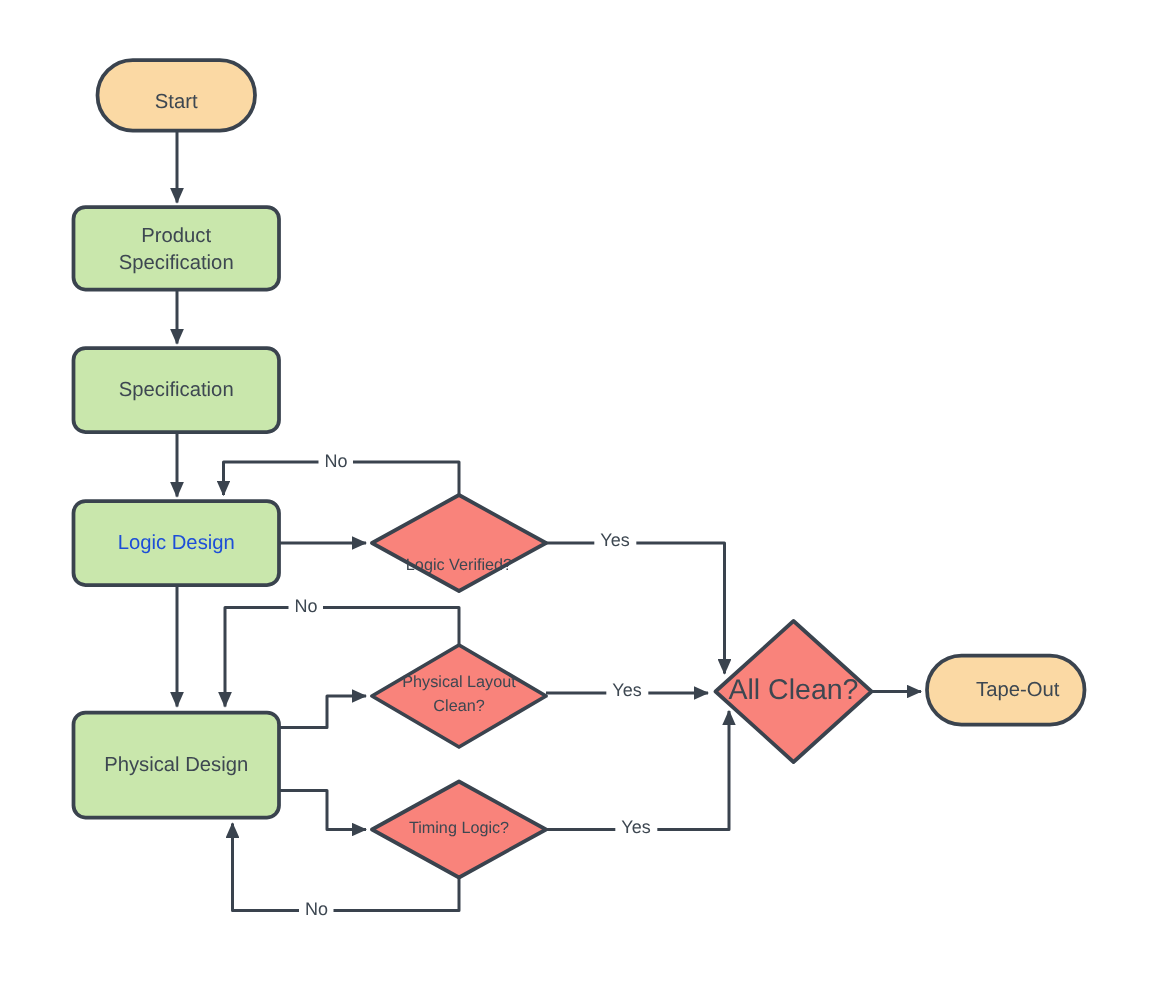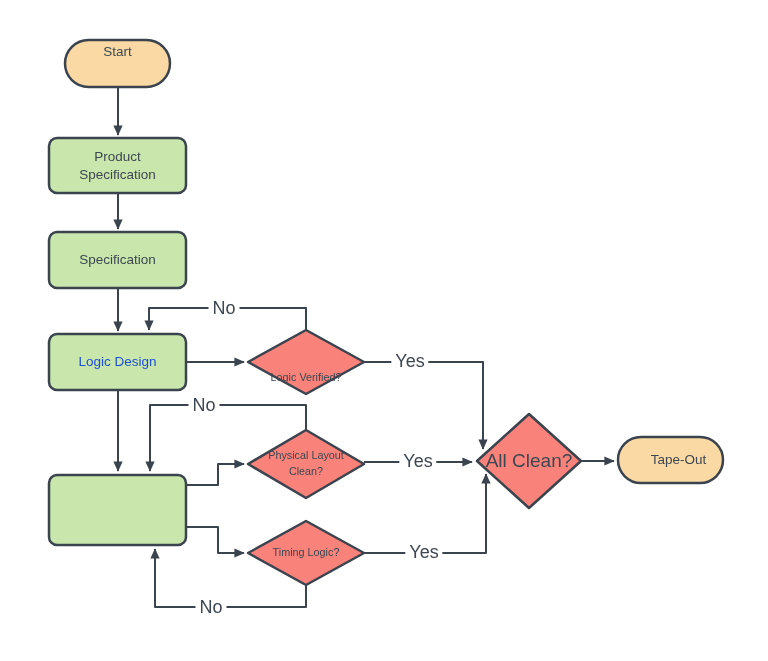--- a/index.html
+++ b/index.html
@@ -11,21 +11,21 @@
   .node-label{
     position:absolute;display:flex;align-items:center;justify-content:center;
     text-align:center;white-space:pre-line;pointer-events:none;line-height:1.3;
   }
   .kind-process{font-size:13.5px;}
   .kind-terminator{font-size:13.5px;}
   .kind-decision{font-size:10.8px;line-height:1.45;}
   .kind-decision-large{font-size:19px;}
   .edge-label{
     position:absolute;transform:translate(-50%,-50%);
-    background:#ffffff;padding:0 4px;font-size:18px;line-height:1.15;
+    background:#ffffff;padding:0 4px;font-size:12px;line-height:1.15;
   }
 </style>
 </head>
 <body>
 
 <div class="canvas" style="background: rgb(255, 255, 255);">
   <svg class="layer" viewBox="0 0 768 661">
     <defs>
       <marker id="arrow" markerWidth="5.2" markerHeight="4.6" refX="4.8" refY="2.3" orient="auto" markerUnits="strokeWidth">
         <path id="arrow-head-path" d="M0,0 L5.2,2.3 L0,4.6 Z" fill="#3A434E"></path>
@@ -54,25 +54,26 @@
         <polyline points="186,485 218,485 218,464 244,464" fill="none" stroke="#3A434E" stroke-width="2" stroke-linejoin="round" marker-end="url(#arrow)"></polyline>
         <polyline points="306,430 306,405 150,405 150,471" fill="none" stroke="#3A434E" stroke-width="2" stroke-linejoin="round" marker-end="url(#arrow)"></polyline>
         <polyline points="364,462 472,462" fill="none" stroke="#3A434E" stroke-width="2" stroke-linejoin="round" marker-end="url(#arrow)"></polyline>
         <polyline points="186,527 218,527 218,553 244,553" fill="none" stroke="#3A434E" stroke-width="2" stroke-linejoin="round" marker-end="url(#arrow)"></polyline>
         <polyline points="364,553 486,553 486,474" fill="none" stroke="#3A434E" stroke-width="2" stroke-linejoin="round" marker-end="url(#arrow)"></polyline>
         <polyline points="306,585 306,607 155,607 155,549" fill="none" stroke="#3A434E" stroke-width="2" stroke-linejoin="round" marker-end="url(#arrow)"></polyline>
         <polyline points="581,461 614,461" fill="none" stroke="#3A434E" stroke-width="2" stroke-linejoin="round" marker-end="url(#arrow)"></polyline>
       </g>
   </svg>
   <div id="label-layer" class="layer">
-      <div class="node-label kind-terminator" style="left: 69px; top: 28px; width: 97px; height: 47px; color: rgb(61, 71, 81);">Start</div>
+      <div class="node-label kind-terminator" style="left: 69px; top: 44px; width: 97px; height: 47px; color: rgb(61, 71, 81);">Start</div>
       <div class="node-label kind-process" style="left: 53px; top: 138px; width: 129px; height: 55px; color: rgb(61, 71, 81);">Product
 Specification</div>
       <div class="node-label kind-process" style="left: 53px; top: 232px; width: 129px; height: 56px; color: rgb(61, 71, 81);">Specification</div>
       <div class="node-label kind-process" style="left: 53px; top: 334px; width: 129px; height: 56px; color: #1d4ed8;">Logic Design</div>
+      <div class="node-label kind-process" style="left: 53px; top: 475px; width: 129px; height: 70px; color: rgb(61, 71, 81);">Physical Design</div>
       <div class="node-label kind-decision" style="left: 256px; top: 346px; width: 100px; height: 64px; color: rgb(61, 71, 81);">Logic Verified?</div>
       <div class="node-label kind-decision" style="left: 256px; top: 430px; width: 100px; height: 68px; color: rgb(61, 71, 81);">Physical Layout
 Clean?</div>
       <div class="node-label kind-decision" style="left: 256px; top: 521px; width: 100px; height: 64px; color: rgb(61, 71, 81);">Timing Logic?</div>
       <div class="node-label kind-decision-large" style="left: 485px; top: 414px; width: 88px; height: 94px; color: rgb(61, 71, 81);">All Clean?</div>
       <div class="node-label kind-terminator" style="left: 630px; top: 437px; width: 97px; height: 46px; color: rgb(61, 71, 81);">Tape-Out</div>
       <div class="edge-label" style="left: 224px; top: 308px; color: rgb(61, 71, 81);">No</div>
       <div class="edge-label" style="left: 410px; top: 361px; color: rgb(61, 71, 81);">Yes</div>
       <div class="edge-label" style="left: 204px; top: 405px; color: rgb(61, 71, 81);">No</div>
       <div class="edge-label" style="left: 418px; top: 461px; color: rgb(61, 71, 81);">Yes</div>

